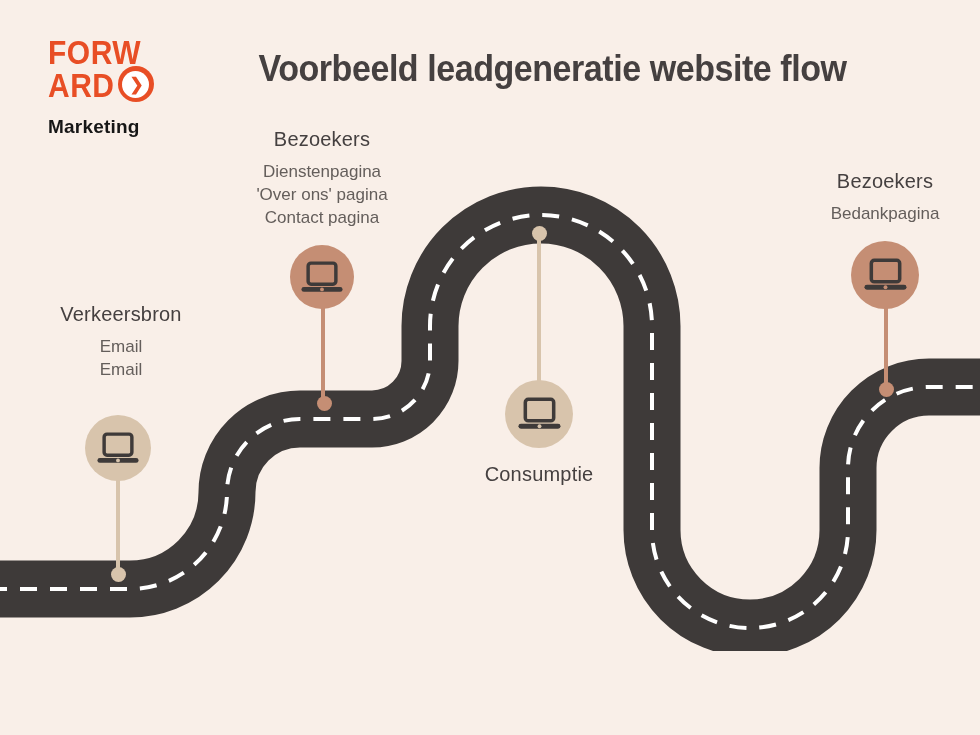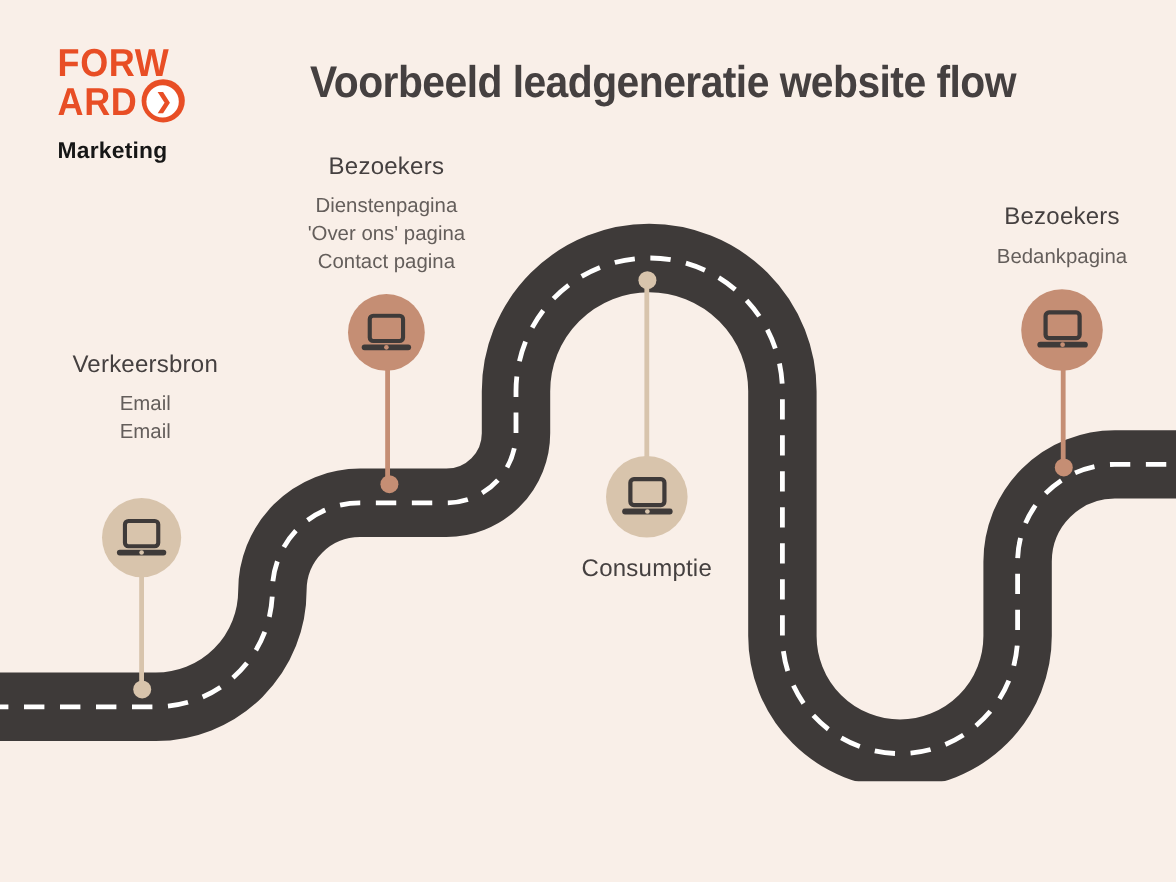--- a/index.html
+++ b/index.html
@@ -77,21 +77,21 @@
     <div class="stem" style="left:116px;top:476px;height:100px"></div>
     <div class="dot" style="left:110.5px;top:566.5px"></div>
     <div class="node-circle" style="left:85px;top:415px;width:66px;height:66px">
       <svg class="laptop" width="44" height="33" viewBox="0 0 46 34">
         <rect class="frame" x="8.5" y="2" width="29" height="22" rx="3" stroke-width="3.6"></rect>
         <rect class="base" x="1.5" y="27" width="43" height="5" rx="2.5"></rect>
         <circle class="notch" cx="23" cy="29.5" r="2"></circle>
       </svg>
     </div>
   </div>
-  <div class="mtext" style="left:121px;top:293px">
+  <div class="mtext" style="left:121px;top:303px">
     <div class="mtitle">Verkeersbron</div>
     <div class="mlines">
       <div>Email</div>
       <div>Email</div>
     </div>
   </div>
 
   <div class="node dark">
     <div class="stem" style="left:321px;top:305px;height:100px"></div>
     <div class="dot" style="left:316.5px;top:395.5px"></div>

